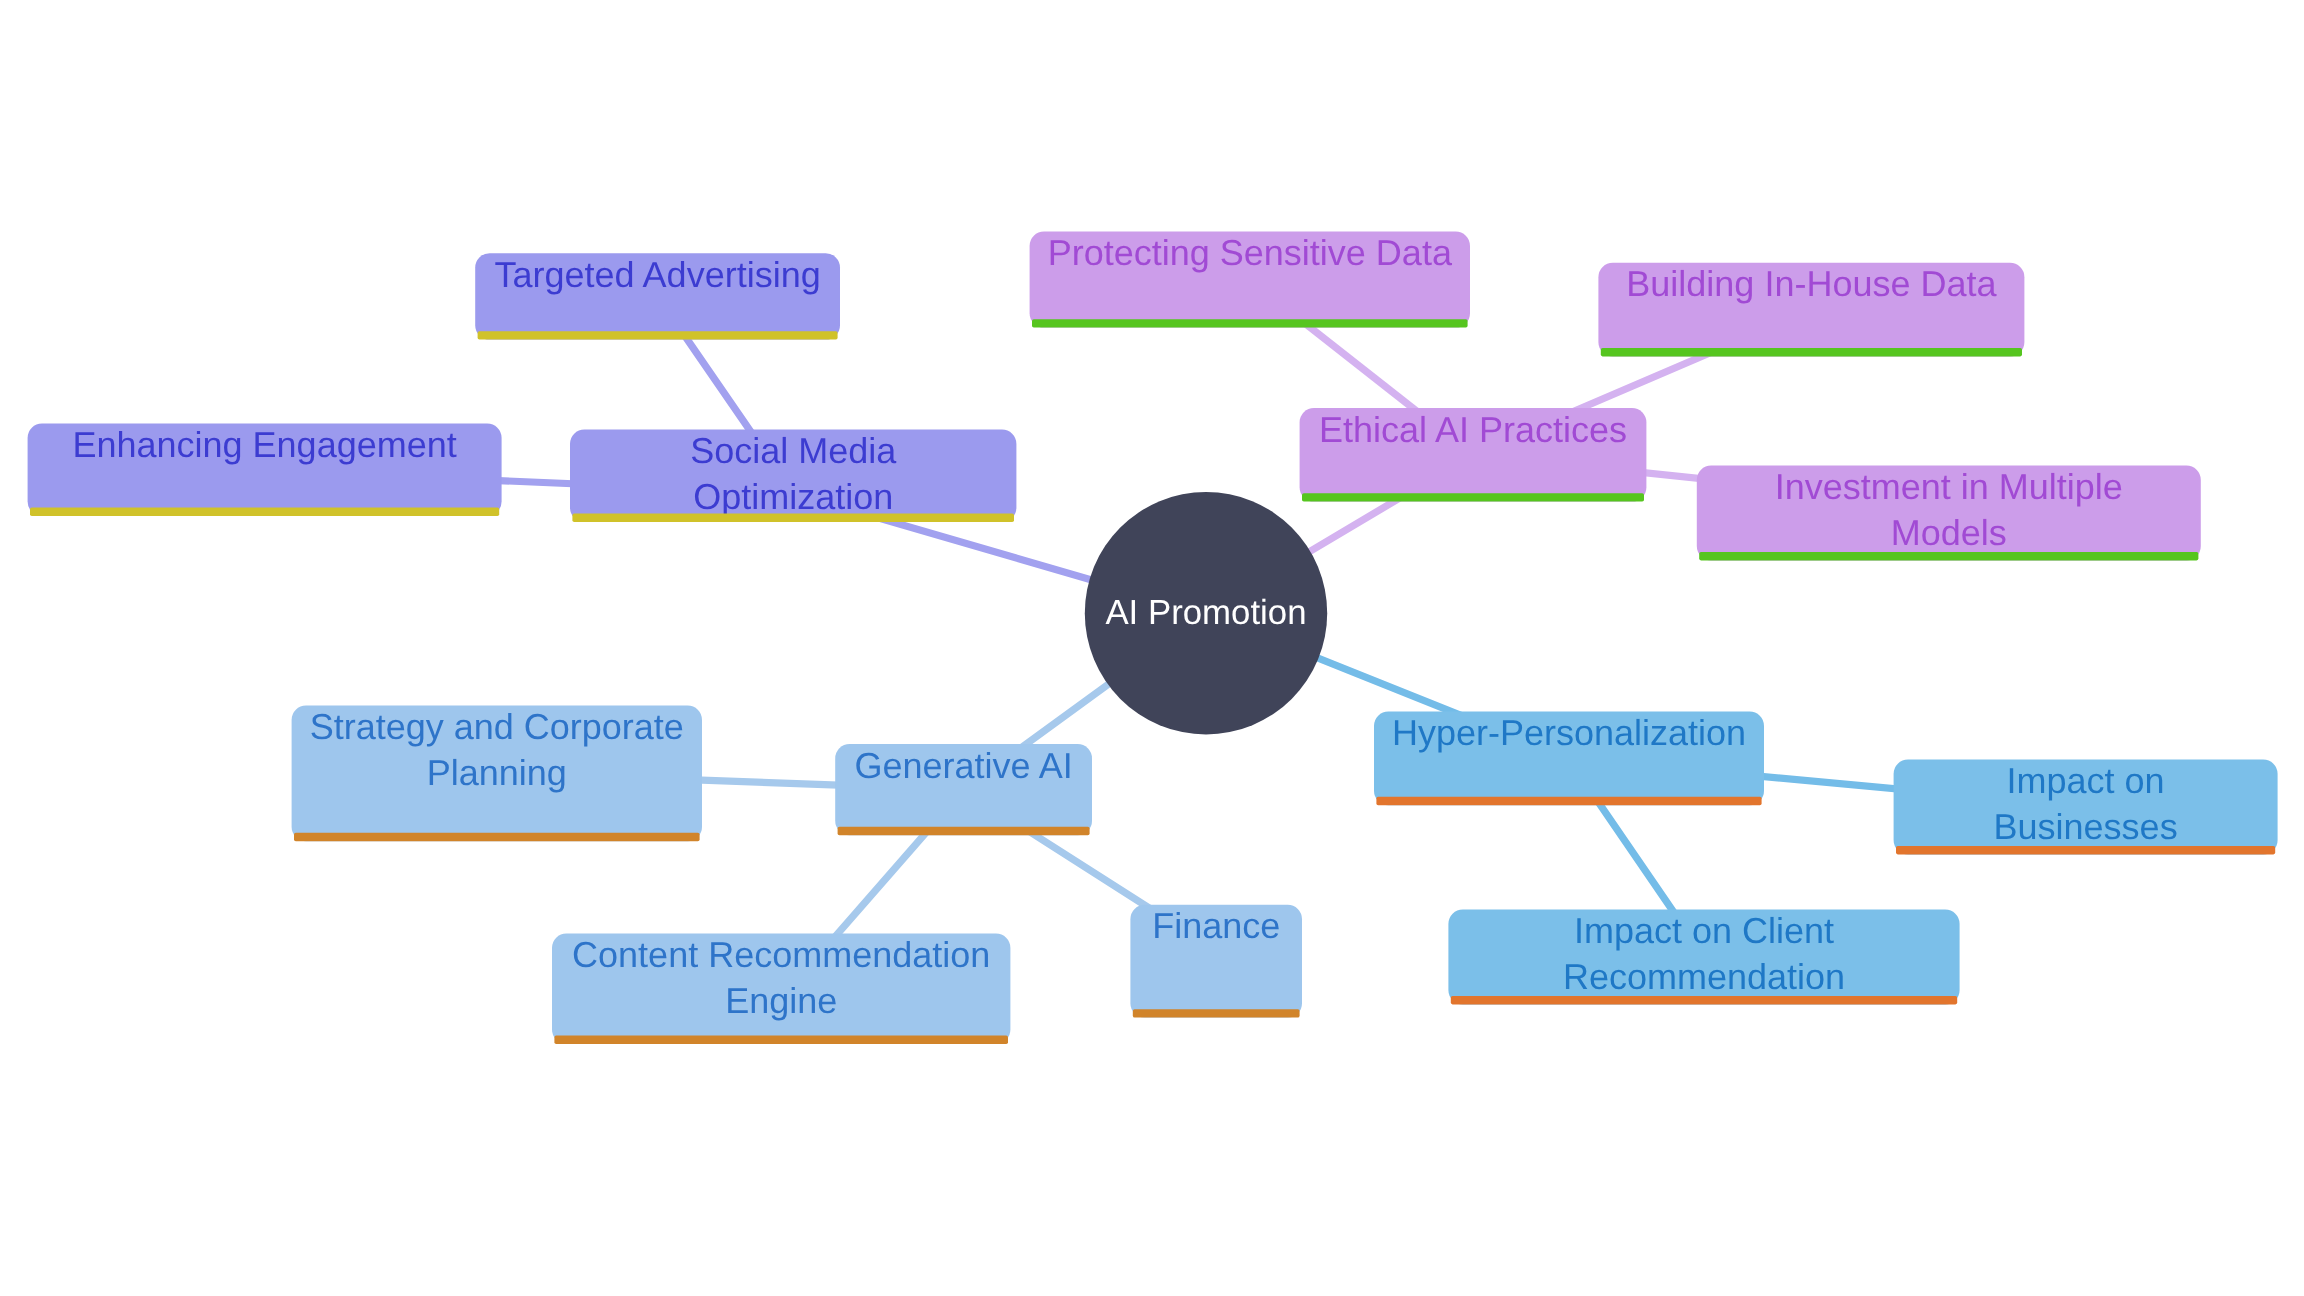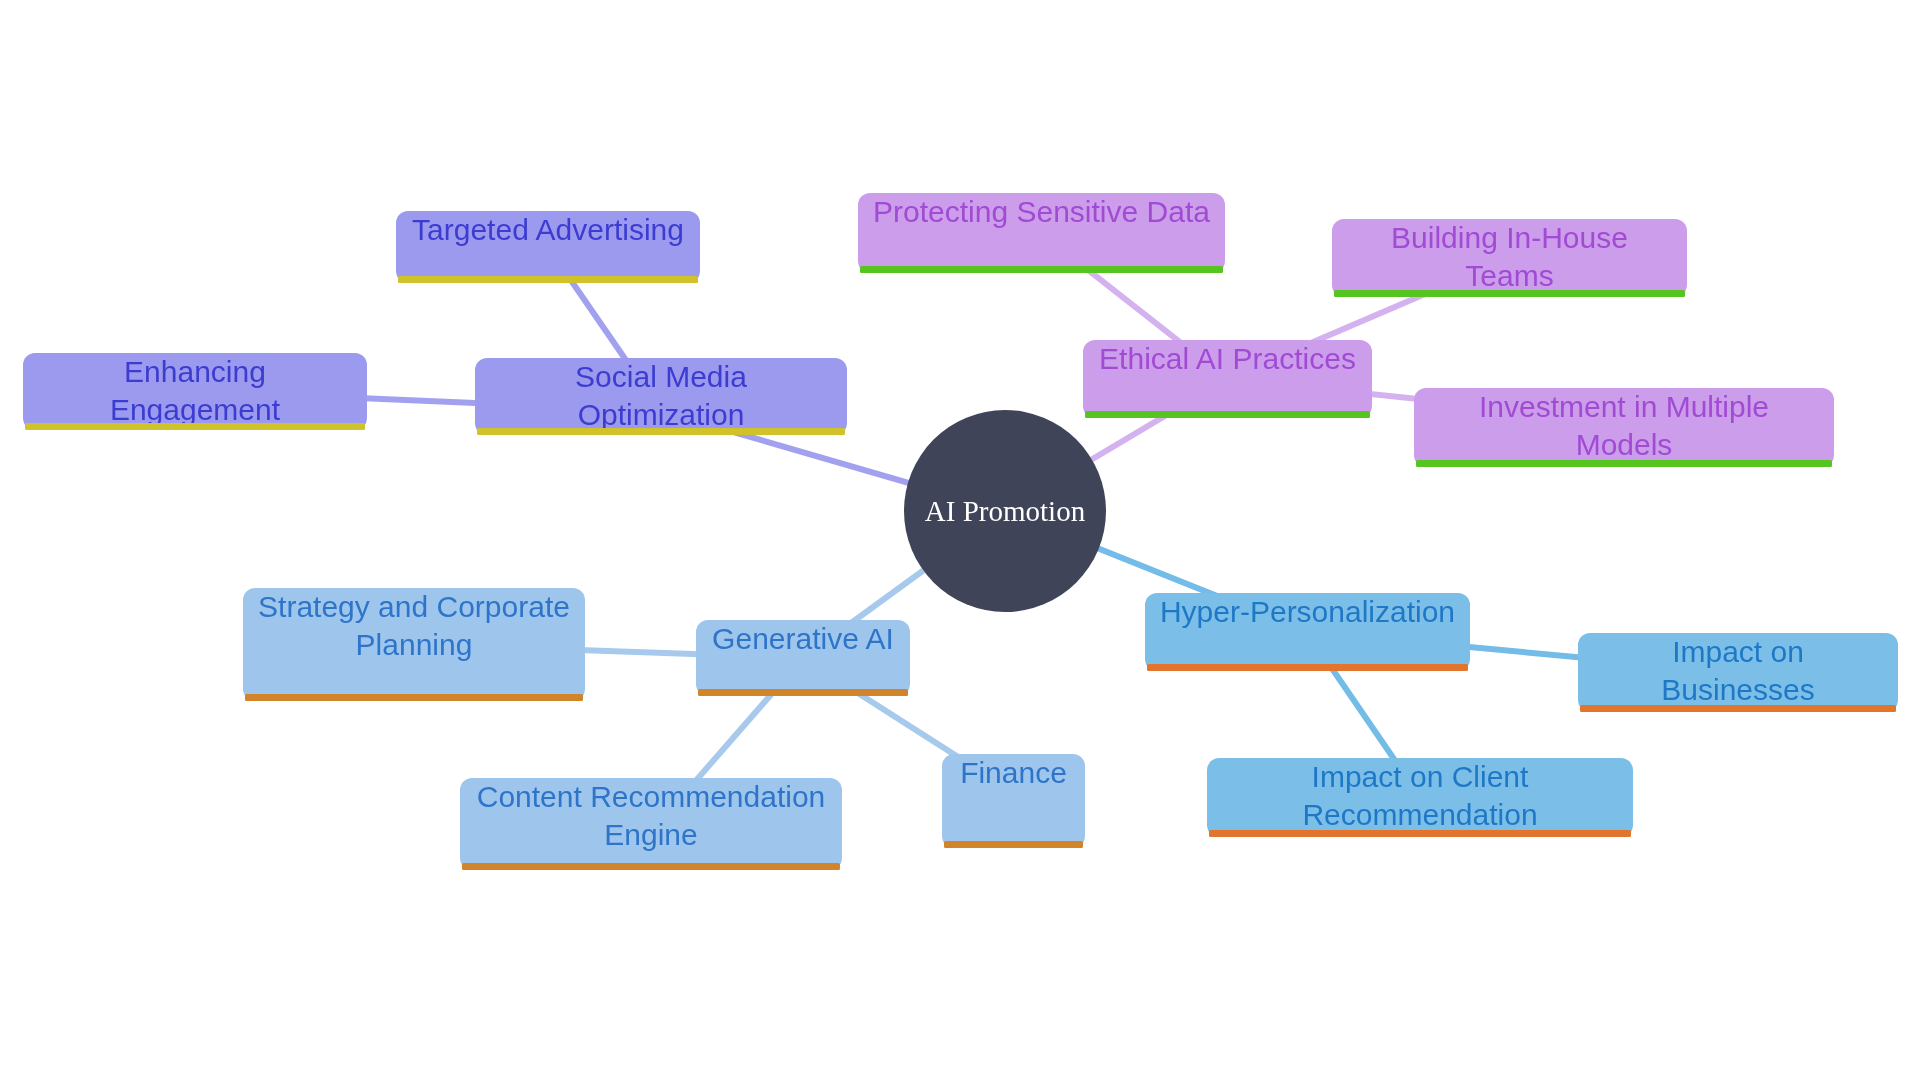--- a/index.html
+++ b/index.html
@@ -69,21 +69,20 @@
     z-index: 3;
     border-radius: 50%;
     background: var(--center-bg);
     color: var(--center-text);
     display: flex;
     align-items: center;
     justify-content: center;
     text-align: left;
     font-size: 29px;
     cursor: pointer;
-    font-family: Liberation Serif, serif;
   }
 </style>
 </head>
 <body>
 
 <div class="canvas" style="background: rgb(255, 255, 255);">
 
   <svg class="edges">
 
     <line class="edge-social" x1="661" y1="411" x2="1005" y2="511"></line>
@@ -102,35 +101,35 @@
 
     <line class="edge-hyper" x1="1307" y1="632" x2="1005" y2="511"></line>
     <line class="edge-hyper" x1="1738" y1="672" x2="1307" y2="632"></line>
     <line class="edge-hyper" x1="1420" y1="797" x2="1307" y2="632"></line>
   </svg>
 
   <div class="node branch-social" style="left:396px;top:211px;width:304px;height:72px">
     <span>Targeted Advertising</span>
     <div class="node-underline"></div>
   </div>
-  <div class="node branch-social" style="left:23px;top:353px;width:344px;height:77px">
+  <div class="node branch-social" style="left:23px;top:353px;width:395px;height:77px">
     <span>Enhancing Engagement</span>
     <div class="node-underline"></div>
   </div>
   <div class="node branch-social" style="left:475px;top:358px;width:372px;height:77px">
     <span>Social Media Optimization</span>
     <div class="node-underline"></div>
   </div>
 
   <div class="node branch-ethical" style="left:858px;top:193px;width:367px;height:80px">
     <span>Protecting Sensitive Data</span>
     <div class="node-underline"></div>
   </div>
   <div class="node branch-ethical" style="left:1332px;top:219px;width:355px;height:78px">
-    <span>Building In-House Teams</span>
+    <span>Building In-House Data</span>
     <div class="node-underline"></div>
   </div>
   <div class="node branch-ethical" style="left:1083px;top:340px;width:289px;height:78px">
     <span>Ethical AI Practices</span>
     <div class="node-underline"></div>
   </div>
   <div class="node branch-ethical" style="left:1414px;top:388px;width:420px;height:79px">
     <span>Investment in Multiple Models</span>
     <div class="node-underline"></div>
   </div>

